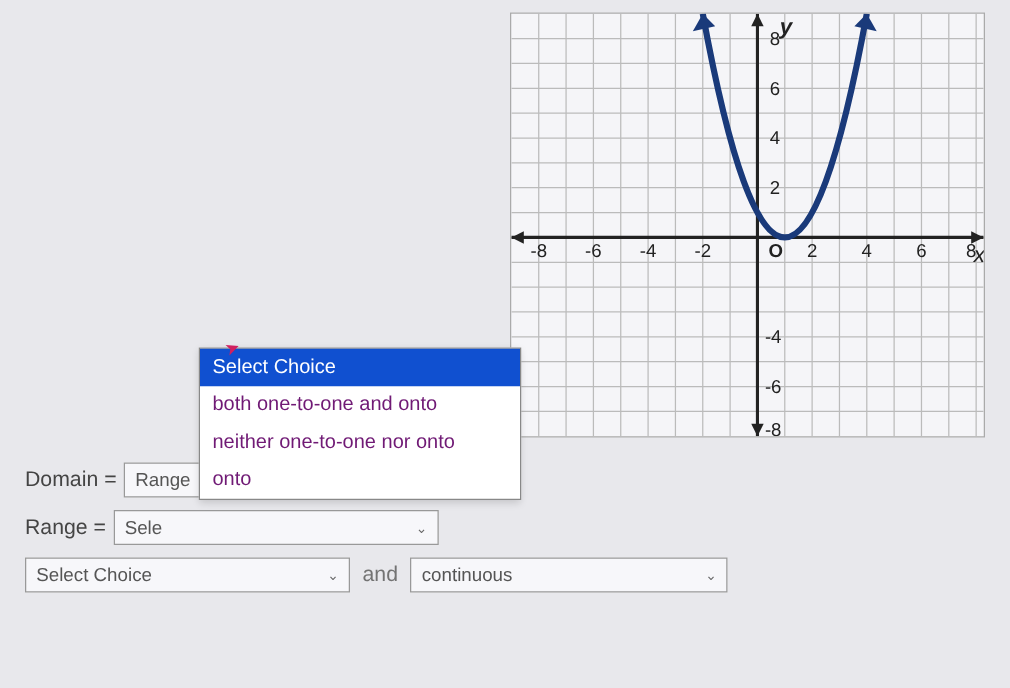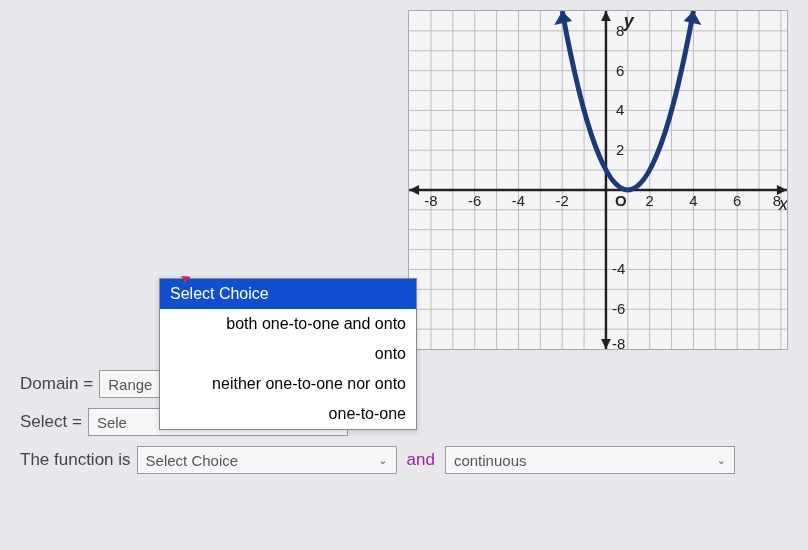--- a/index.html
+++ b/index.html
@@ -41,48 +41,47 @@
       border: 1px solid #999;
       background: #f7f7fa;
       padding: 4px 8px;
       font-size: 15px;
       color: #555;
       height: 28px;
     }
     .select-box.domain-sel { width: 260px; }
     .select-box.range-sel { width: 260px; }
     .select-box.func-sel { width: 260px; }
-    .select-box.cont-sel { width: 290px; justify-content: space-between; }
+    .select-box.cont-sel { width: 254px; justify-content: space-between; }
     .chevron {
       font-size: 11px;
       color: #666;
     }
-    .and-text { margin: 0 10px; color: #a21caf; }
+    .and-text { margin: 0 10px; color: #737373; }
     .dropdown-popup {
       position: absolute;
       left: 159px;
       top: 278px;
       width: 258px;
       background: #fff;
       border: 1px solid #888;
       box-shadow: 0 2px 6px rgba(0,0,0,0.15);
       z-index: 10;
       font-size: 16px;
     }
     .dropdown-header {
       background: #1050d0;
       color: #fff;
       padding: 6px 10px;
       font-size: 16px;
     }
     .dropdown-item {
       padding: 6px 10px;
-      color: #000000;
+      color: #701a75;
       cursor: pointer;
-      text-align: right;
     }
     .cursor-pointer {
       position: absolute;
       left: 180px;
       top: 270px;
       font-size: 14px;
       color: #d02060;
       z-index: 20;
       transform: rotate(-20deg);
     }
@@ -161,44 +160,42 @@
     <path d="M 154 0 Q 220 360 286 0" stroke="#1a3a7a" stroke-width="5" fill="none"></path>
 
     <polygon points="154,0 146,14 164,10" fill="#1a3a7a"></polygon>
     <polygon points="286,0 276,10 294,14" fill="#1a3a7a"></polygon>
   </svg>
 </div>
 
 <div class="dropdown-popup">
   <div class="dropdown-header">Select Choice</div>
   <div class="dropdown-item">both one-to-one and onto</div>
+  <div class="dropdown-item">neither one-to-one nor onto</div>
   <div class="dropdown-item">onto</div>
-  <div class="dropdown-item">neither one-to-one nor onto</div>
-  <div class="dropdown-item">one-to-one</div>
 </div>
 
 <div class="cursor-pointer">➤</div>
 
 <div class="form-area">
   <div class="form-row">
     <span class="form-label">Domain =</span>
     <div class="select-box domain-sel">
       <span>Range</span>
       <span class="chevron">⌄</span>
     </div>
   </div>
   <div class="form-row">
-    <span class="form-label">Select =</span>
+    <span class="form-label">Range =</span>
     <div class="select-box range-sel">
       <span>Sele</span>
       <span class="chevron">⌄</span>
     </div>
   </div>
   <div class="form-row">
-    <span class="form-label">The function is</span>
     <div class="select-box func-sel">
       <span>Select Choice</span>
       <span class="chevron">⌄</span>
     </div>
     <span class="and-text">and</span>
     <div class="select-box cont-sel">
       <span>continuous</span>
       <span class="chevron">⌄</span>
     </div>
   </div>

